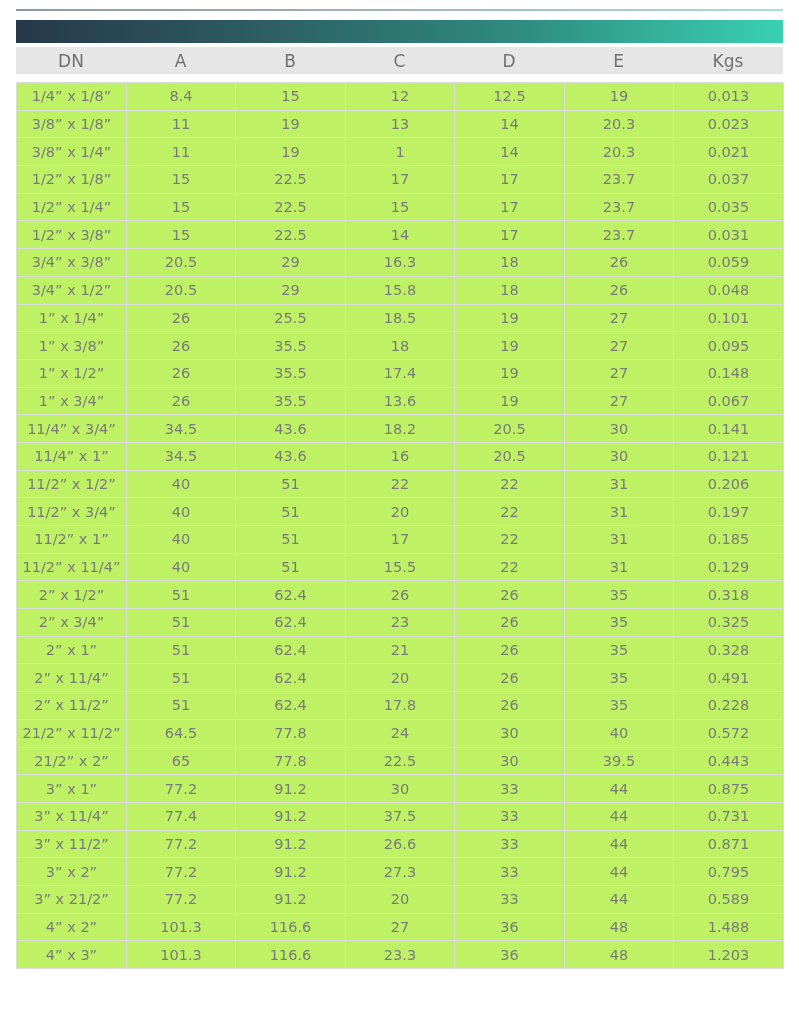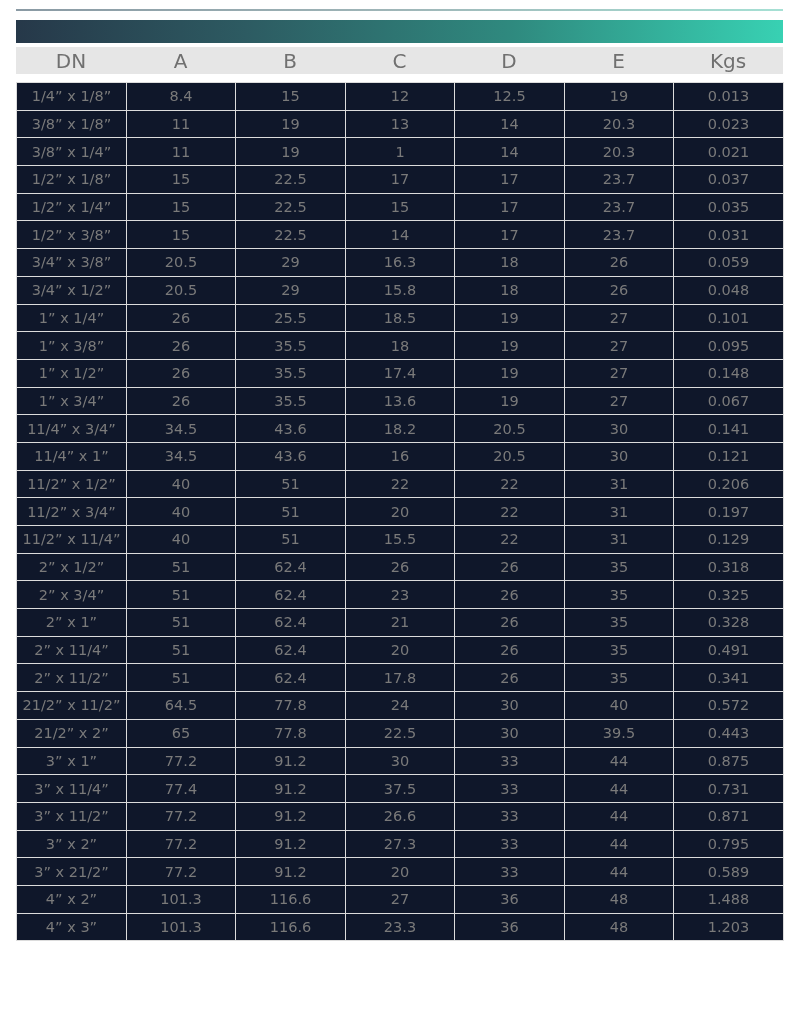--- a/index.html
+++ b/index.html
@@ -39,34 +39,34 @@
       width: 767px;
       height: 27px;
       background: #e6e6e6;
       display: flex;
     }
     .header-cell {
       flex: 0 0 auto;
       display: flex;
       align-items: center;
       justify-content: center;
-      font-size: 20px;
+      font-size: 17px;
       color: #707070;
     }
     .table-wrap {
       position: absolute;
       left: 16px;
       top: 82px;
       width: 767px;
     }
     table.spec {
       border-collapse: collapse;
       width: 767px;
       table-layout: fixed;
-      background: #0f172a;
+      background: #bef264;
     }
     table.spec td {
       border: 1px solid #dcdcdc;
       height: 26.7px;
       padding: 0;
       text-align: center;
       vertical-align: middle;
       font-size: 14.5px;
       color: #7a7a7a;
       white-space: nowrap;
@@ -246,20 +246,29 @@
           <tr>
             <td>11/2” x 3/4”</td>
             <td>40</td>
             <td>51</td>
             <td>20</td>
             <td>22</td>
             <td>31</td>
             <td>0.197</td>
           </tr>
           <tr>
+            <td>11/2” x 1”</td>
+            <td>40</td>
+            <td>51</td>
+            <td>17</td>
+            <td>22</td>
+            <td>31</td>
+            <td>0.185</td>
+          </tr>
+          <tr>
             <td>11/2” x 11/4”</td>
             <td>40</td>
             <td>51</td>
             <td>15.5</td>
             <td>22</td>
             <td>31</td>
             <td>0.129</td>
           </tr>
           <tr>
             <td>2” x 1/2”</td>
@@ -297,21 +306,21 @@
             <td>35</td>
             <td>0.491</td>
           </tr>
           <tr>
             <td>2” x 11/2”</td>
             <td>51</td>
             <td>62.4</td>
             <td>17.8</td>
             <td>26</td>
             <td>35</td>
-            <td>0.341</td>
+            <td>0.228</td>
           </tr>
           <tr>
             <td>21/2” x 11/2”</td>
             <td>64.5</td>
             <td>77.8</td>
             <td>24</td>
             <td>30</td>
             <td>40</td>
             <td>0.572</td>
           </tr>

